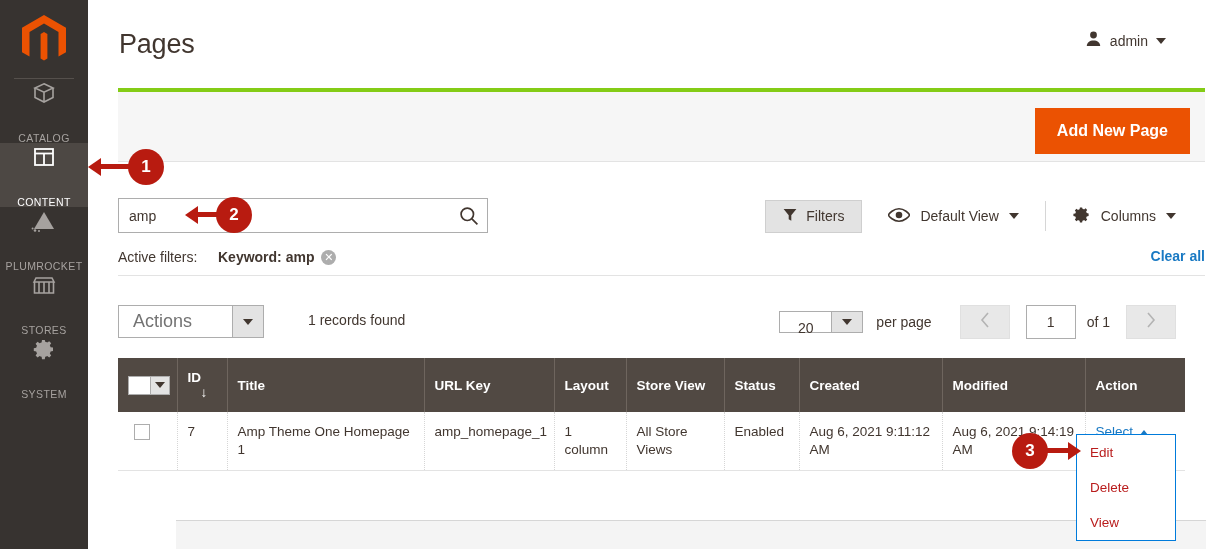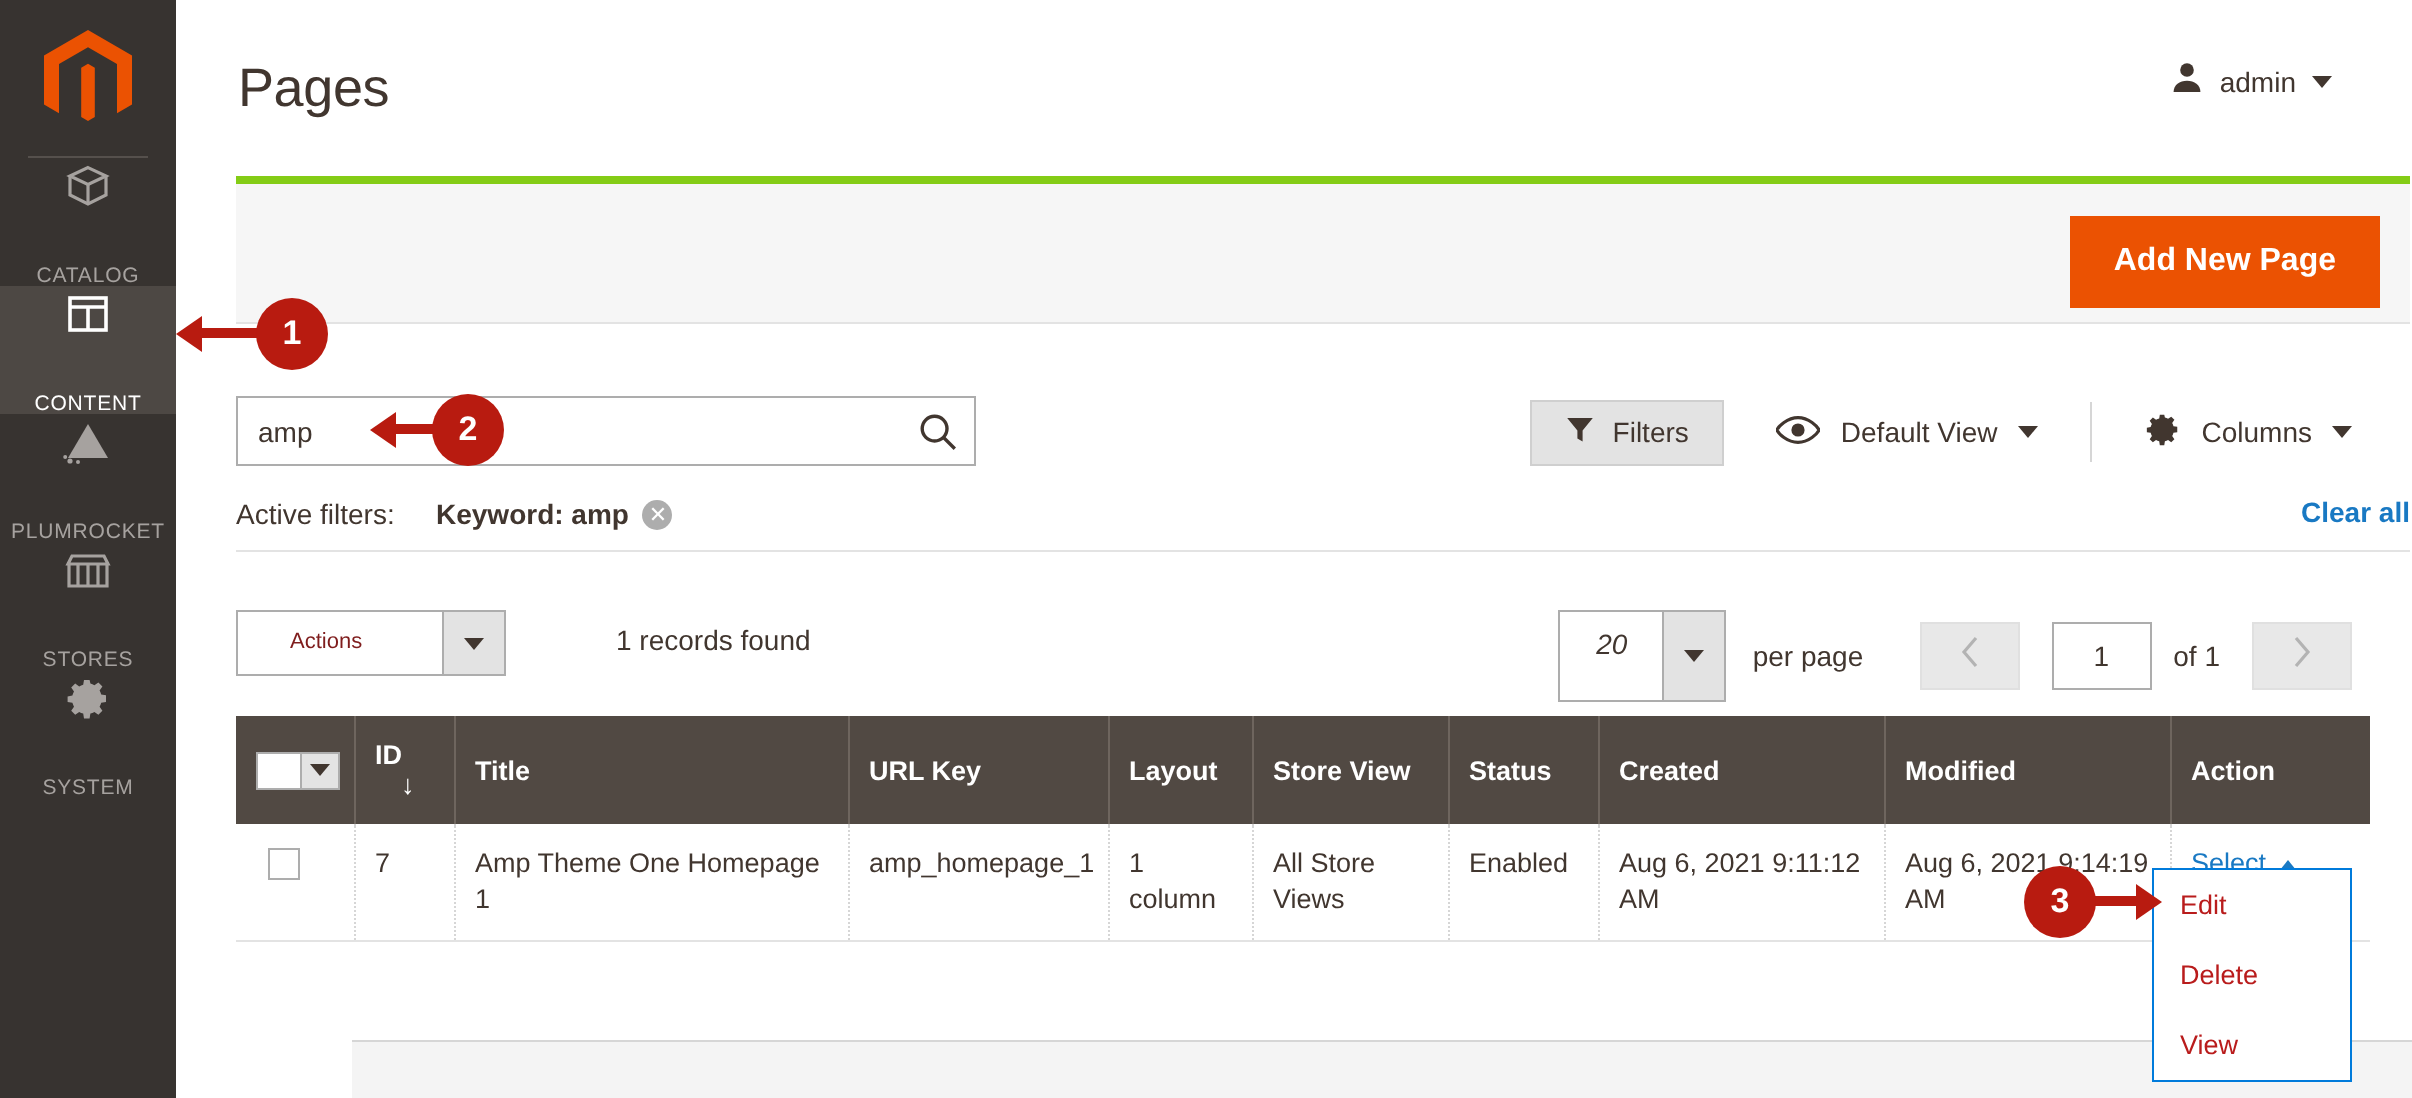--- a/index.html
+++ b/index.html
@@ -109,30 +109,30 @@
     font-weight:bold; cursor:pointer;
   }
 
   
   #pager-row { position:absolute; left:0; top:290px; width:1118px; height:60px; }
   #actions-select {
     position:absolute; left:30px; top:15px; display:flex; height:33px; cursor:pointer;
   }
   #actions-label {
     border:1px solid #adadad; border-right:none; background:#fff;
-    padding:0 40px 0 26px; line-height:31px; font-size:11px; color:#7f1d1d;
+    padding:0 40px 0 14px; line-height:31px; font-size:18px; color:#737373;
   }
   #actions-arrow {
     width:32px; border:1px solid #adadad; background:#e3e3e3;
     display:flex; align-items:center; justify-content:center;
   }
   #records-found { position:absolute; left:220px; top:22px; font-size:14px; color:#41362f; }
 
   #pager { position:absolute; right:30px; top:15px; display:flex; align-items:center; }
-  #per-page-select { display:flex; height:46px; cursor:pointer;font-style:italic; }
+  #per-page-select { display:flex; height:22px; cursor:pointer; }
   #per-page-val {
     border:1px solid #adadad; border-right:none; background:#fff;
     width:52px; line-height:32px; text-align:center; font-size:14px;
   }
   #per-page-arrow {
     width:32px; border:1px solid #adadad; background:#e3e3e3;
     display:flex; align-items:center; justify-content:center;
   }
   #per-page-label { margin-left:13px; font-size:14px; }
   .page-btn {

